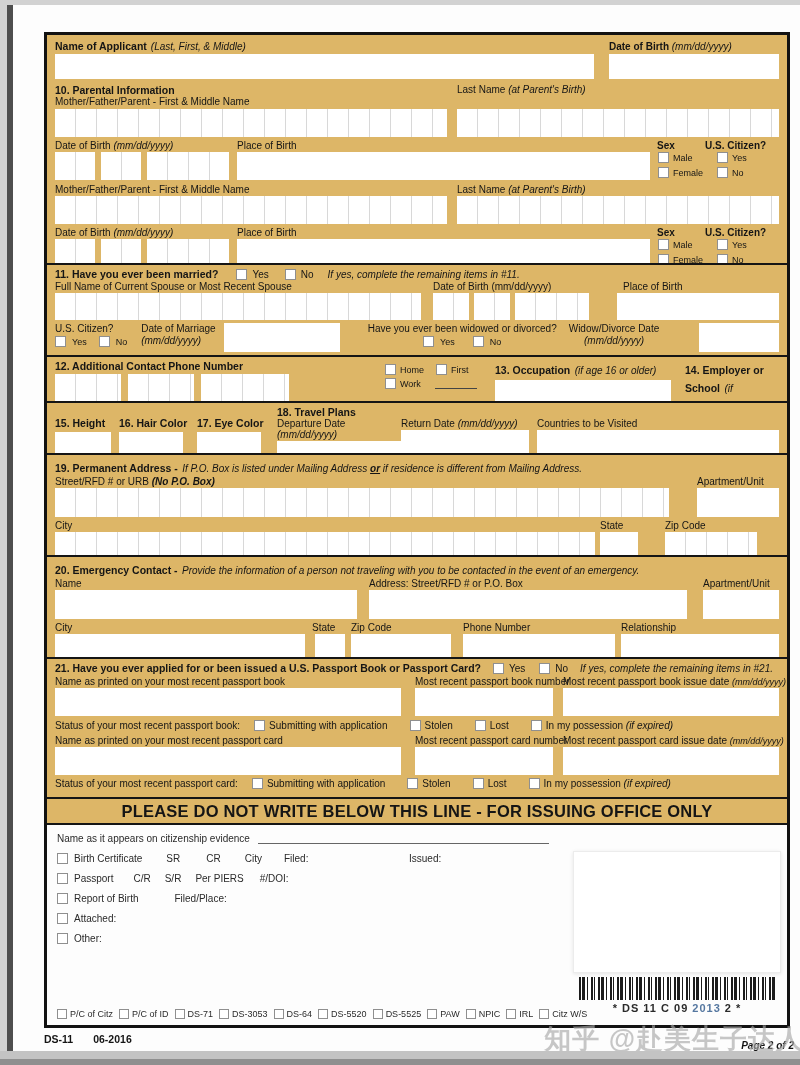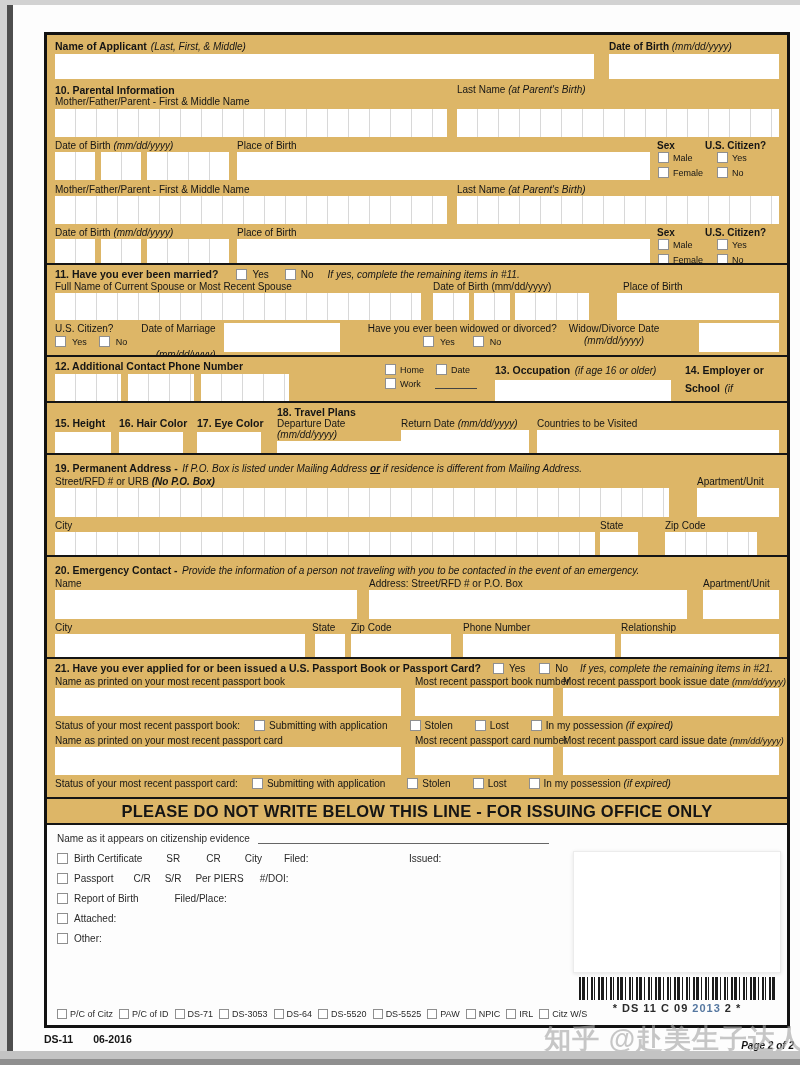--- a/index.html
+++ b/index.html
@@ -168,21 +168,21 @@
       <div class="rt" style="margin-top:3px">
         <div class="col" style="gap:2px">
           <span class="l">U.S. Citizen?</span>
           <span class="cbl" style="gap:6px">
               <span class="cb"></span>
               <span>Yes</span>
               <span class="cb" style="margin-left:6px"></span>
               <span>No</span>
             </span>
         </div>
-        <div class="col" style="gap:15px;margin-left:14px;align-items:flex-end">
+        <div class="col" style="gap:1px;margin-left:14px;align-items:flex-start">
           <span class="l">Date of Marriage</span>
           <span class="l i">(mm/dd/yyyy)</span>
         </div>
         <div class="box" style="margin-left:8px;width:116px;height:29px"></div>
         <div class="col" style="gap:2px;margin-left:28px;align-items:center">
           <span class="l">Have you ever been widowed or divorced?</span>
           <span class="cbl" style="gap:6px">
               <span class="cb"></span>
               <span>Yes</span>
               <span class="cb" style="margin-left:12px"></span>
@@ -205,21 +205,21 @@
             <div class="comb" style="width:66px;height:28px"></div>
             <div class="comb" style="margin-left:7px;width:66px;height:28px"></div>
             <div class="comb" style="margin-left:7px;width:88px;height:28px"></div>
           </div>
         </div>
         <div style="width:104px;margin-top:4px">
           <div class="cbl">
               <span class="cb"></span>
               <span>Home</span>
               <span class="cb" style="margin-left:8px"></span>
-              <span>Date</span>
+              <span>First</span>
             </div>
           <div class="cbl" style="margin-top:3px">
               <span class="cb"></span>
               <span>Work</span>
               <span class="uline" style="margin-left:10px;width:42px"></span>
             </div>
         </div>
         <div style="width:180px;margin-left:6px">
           <div><span class="t">13. Occupation</span> <span class="l i">(if age 16 or older)</span></div>
           <div class="box" style="margin-top:2px;width:176px;height:28px"></div>

